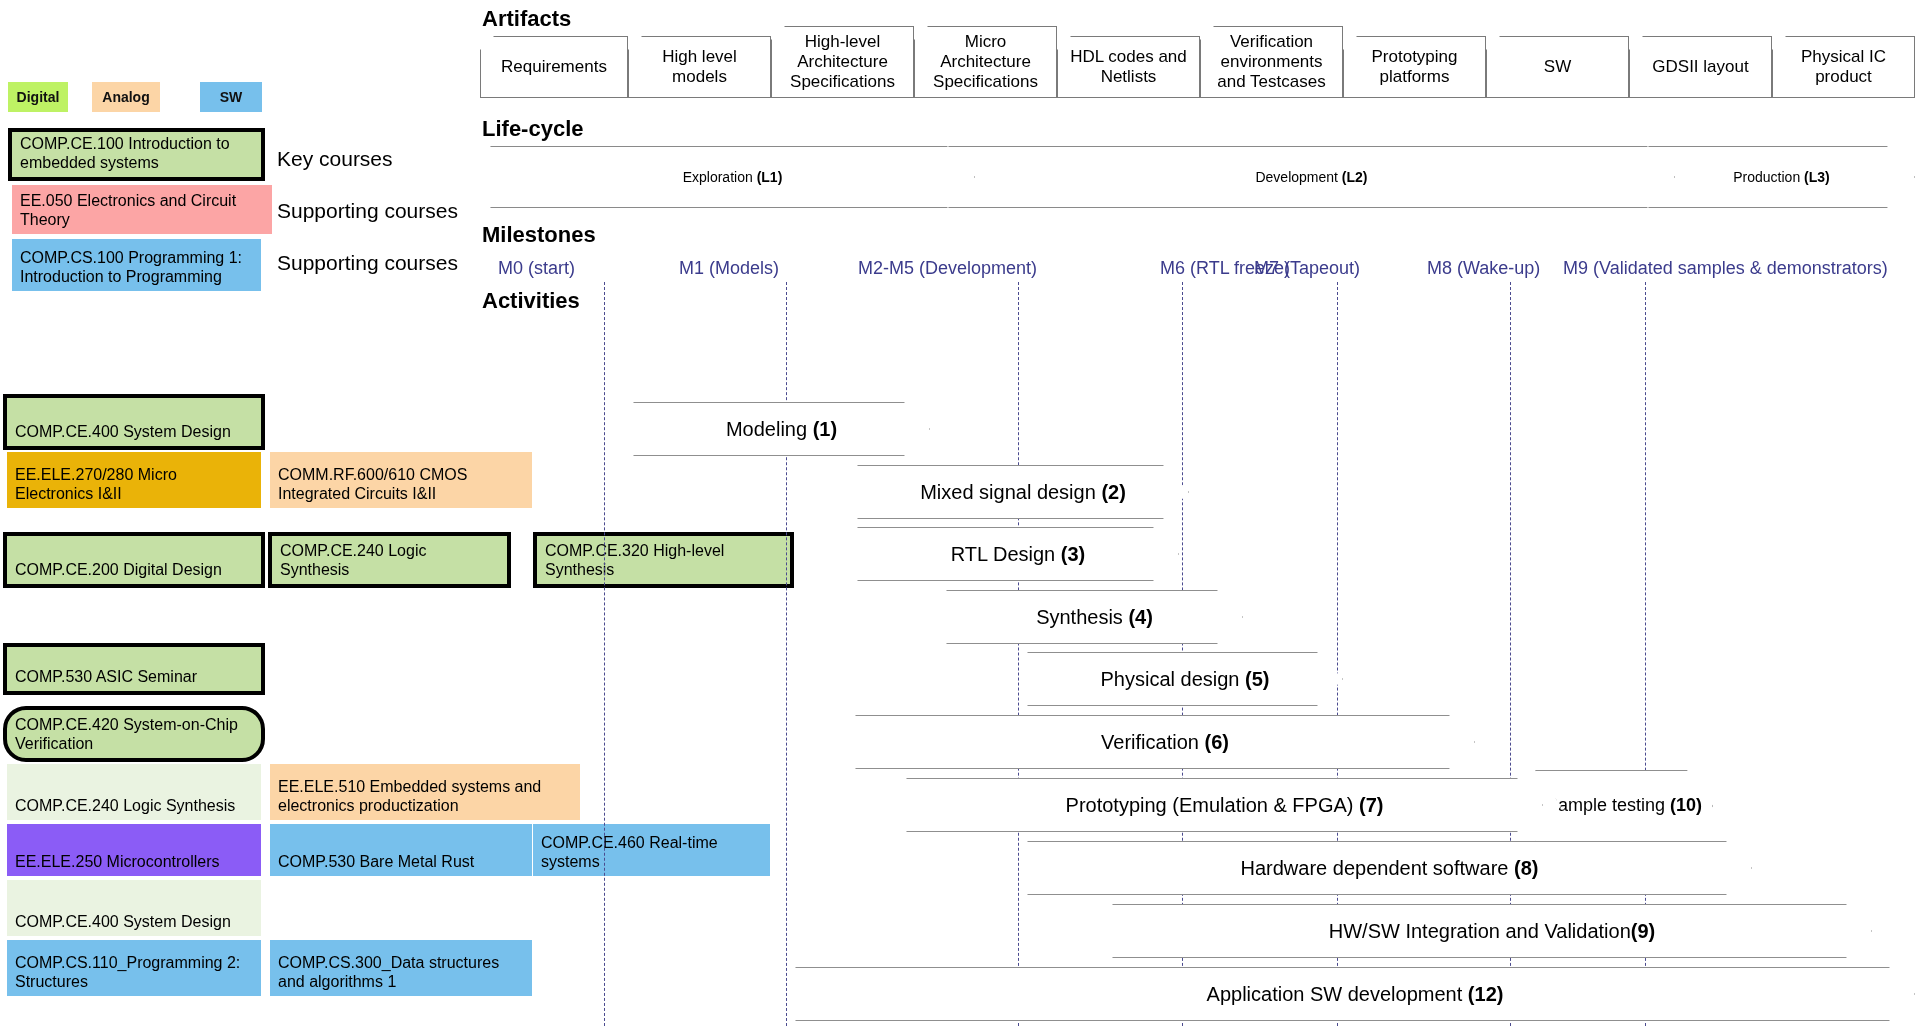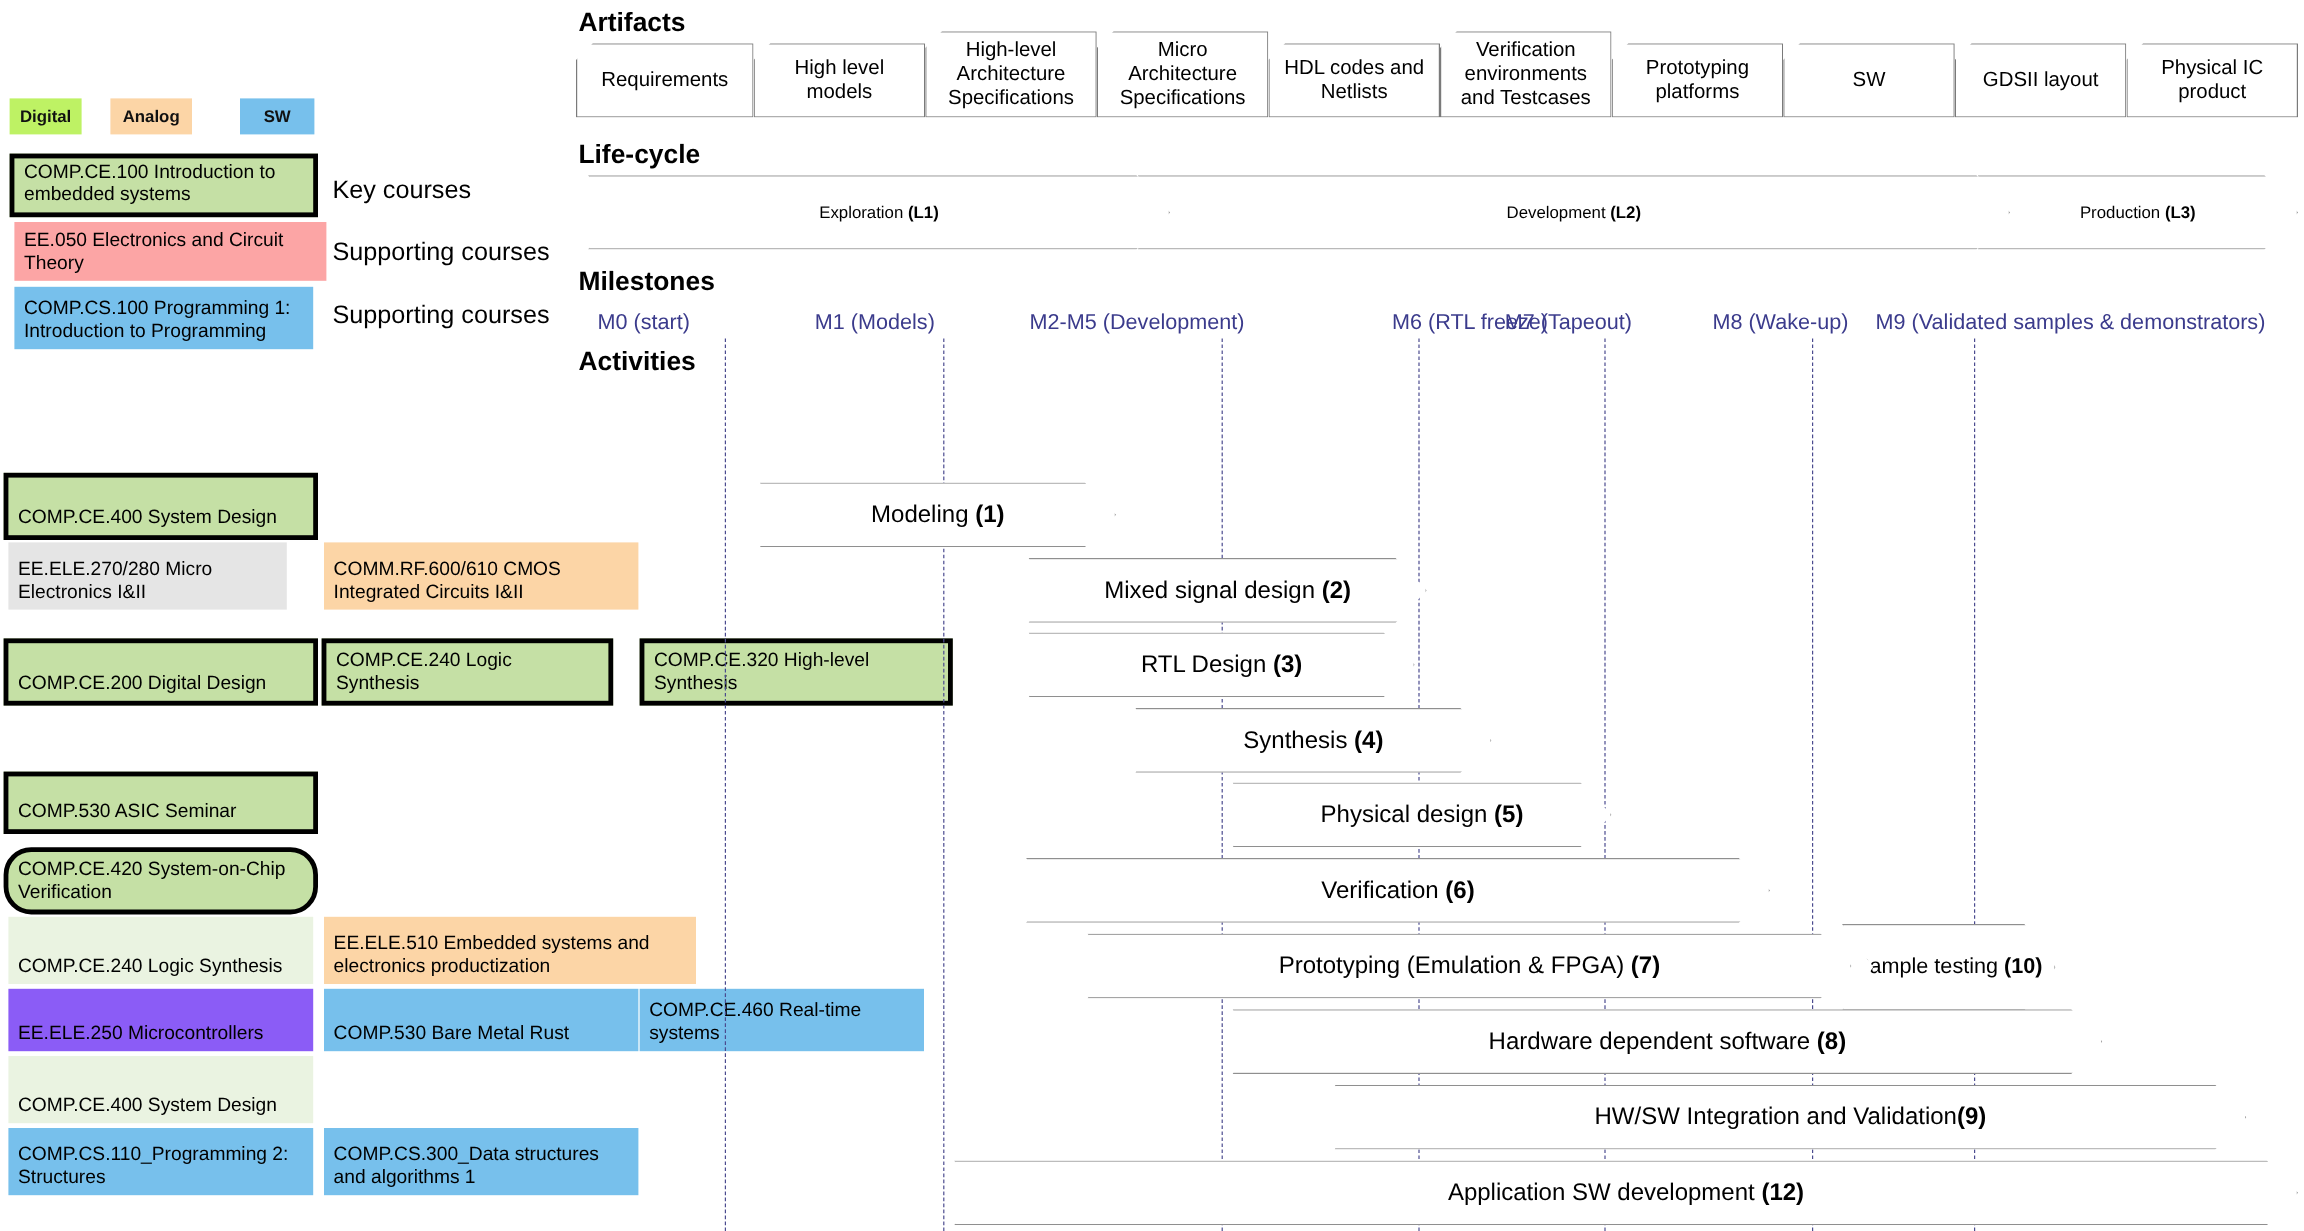--- a/index.html
+++ b/index.html
@@ -74,21 +74,21 @@
 </div>
 
 <div class="sidelbl abs" style="left:277px;top:147px;">Key courses</div>
 <div class="sidelbl abs" style="left:277px;top:199px;">Supporting courses</div>
 <div class="sidelbl abs" style="left:277px;top:251px;">Supporting courses</div>
 
 <div class="course key abs" style="left:3px;top:394px;width:262px;height:56px;background:#c5e0a5;">
   <span>COMP.CE.400 System Design</span>
   </div>
 
-<div class="course abs" style="left:7px;top:452px;width:232px;height:56px;background:#e5e5e5;">
+<div class="course abs" style="left:7px;top:452px;width:254px;height:56px;background:#eab308;">
   <span>EE.ELE.270/280 Micro Electronics I&amp;II</span>
   </div>
 <div class="course abs" style="left:270px;top:452px;width:262px;height:56px;background:#fcd5a6;">
   <span>COMM.RF.600/610 CMOS Integrated Circuits I&amp;II</span>
   </div>
 
 <div class="course key abs" style="left:3px;top:532px;width:262px;height:56px;background:#c5e0a5;">
   <span>COMP.CE.200 Digital Design</span>
   </div>
 <div class="course key abs" style="left:268px;top:532px;width:243px;height:56px;background:#c5e0a5;">

